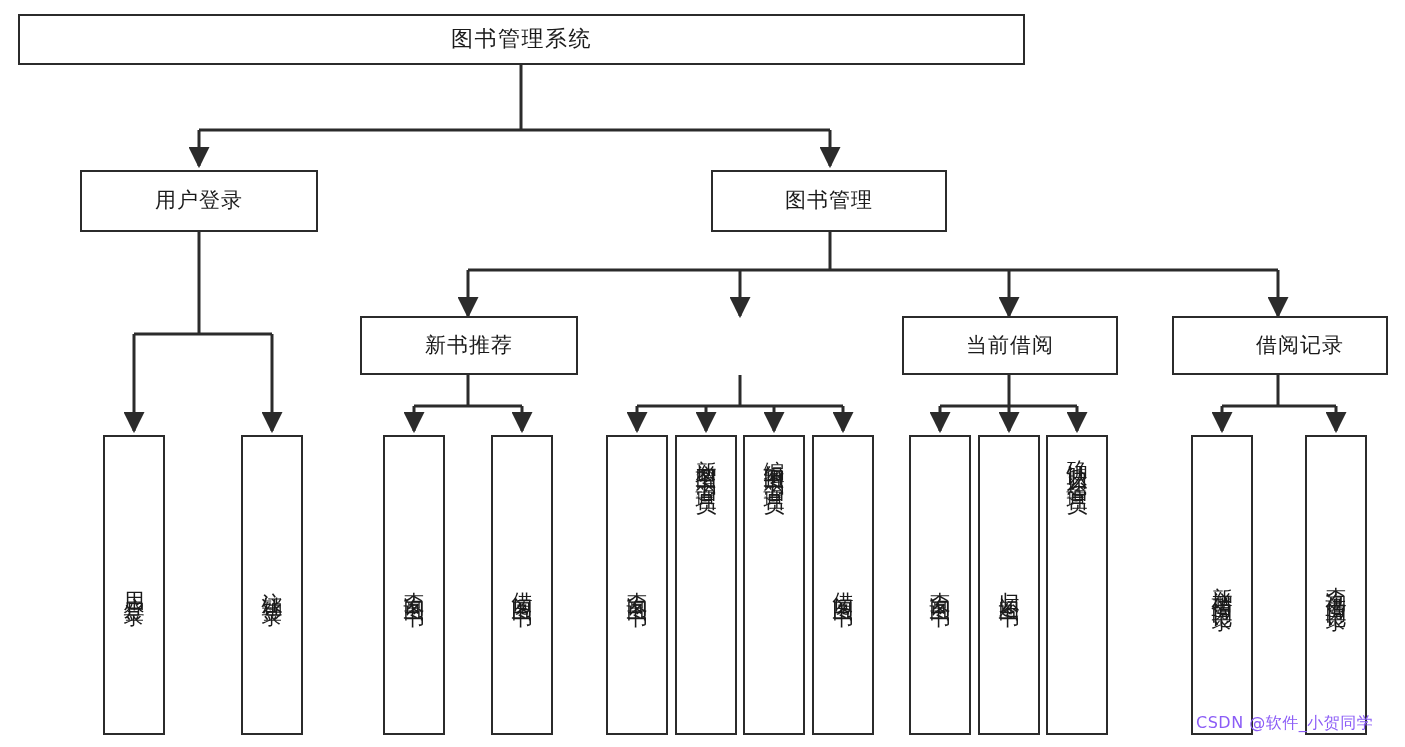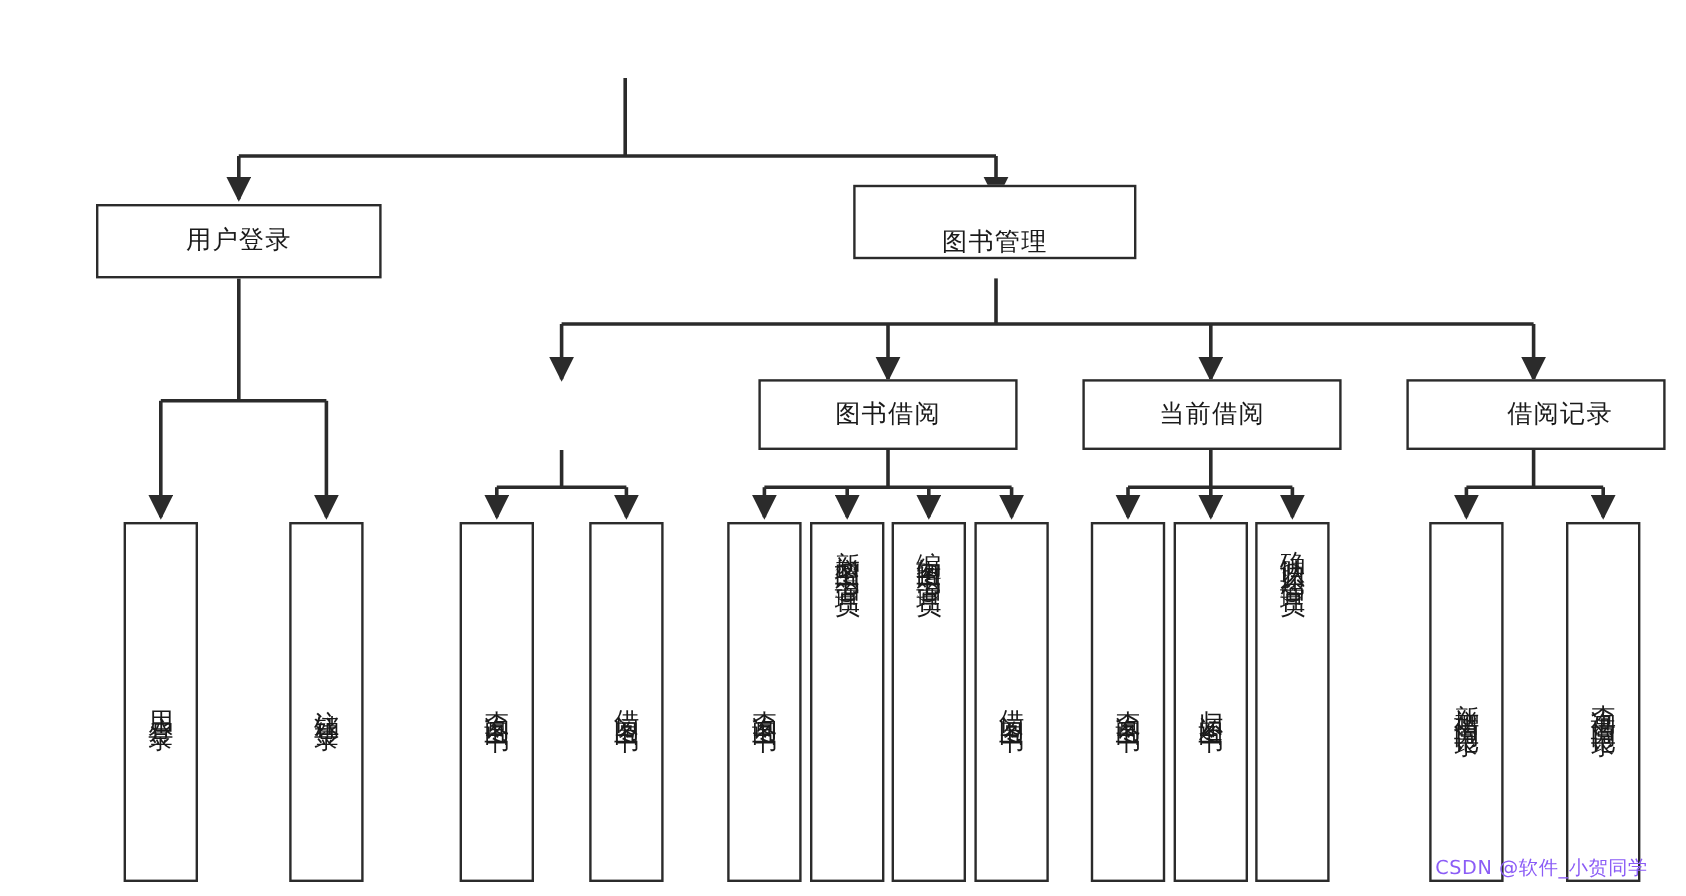--- a/index.html
+++ b/index.html
@@ -127,30 +127,33 @@
       <path d="M 1009 406 L 1009 431" marker-end="url(#arrow)"></path>
       <path d="M 1077 406 L 1077 431" marker-end="url(#arrow)"></path>
 
       <path d="M 1278 375 L 1278 406"></path>
       <path d="M 1222 406 L 1336 406"></path>
       <path d="M 1222 406 L 1222 431" marker-end="url(#arrow)"></path>
       <path d="M 1336 406 L 1336 431" marker-end="url(#arrow)"></path>
     </g>
   </svg>
 
+  <div class="node horiz root" style="left:18px; top:14px; width:1007px; height:51px;">
+    <span>图书管理系统</span>
+  </div>
 
   <div class="node horiz" style="left:80px; top:170px; width:238px; height:62px;">
     <span>用户登录</span>
   </div>
-  <div class="node horiz" style="left:711px; top:154px; width:236px; height:62px;align-items:flex-end;">
+  <div class="node horiz" style="left:711px; top:170px; width:236px; height:62px;">
     <span>图书管理</span>
   </div>
 
-  <div class="node horiz" style="left:632px; top:316px; width:216px; height:59px;">
-    <span>图书借阅</span>
+  <div class="node horiz" style="left:360px; top:316px; width:218px; height:59px;">
+    <span>新书推荐</span>
   </div>
   <div class="node horiz" style="left:902px; top:316px; width:216px; height:59px;">
     <span>当前借阅</span>
   </div>
   <div class="node horiz" style="left:1172px; top:316px; width:216px; height:59px;padding-left:44px;">
     <span>借阅记录</span>
   </div>
 
   <div class="node vert center" style="left:103px; top:435px; width:62px; height:300px;">
     <span class="vlabel">用户登录</span>

